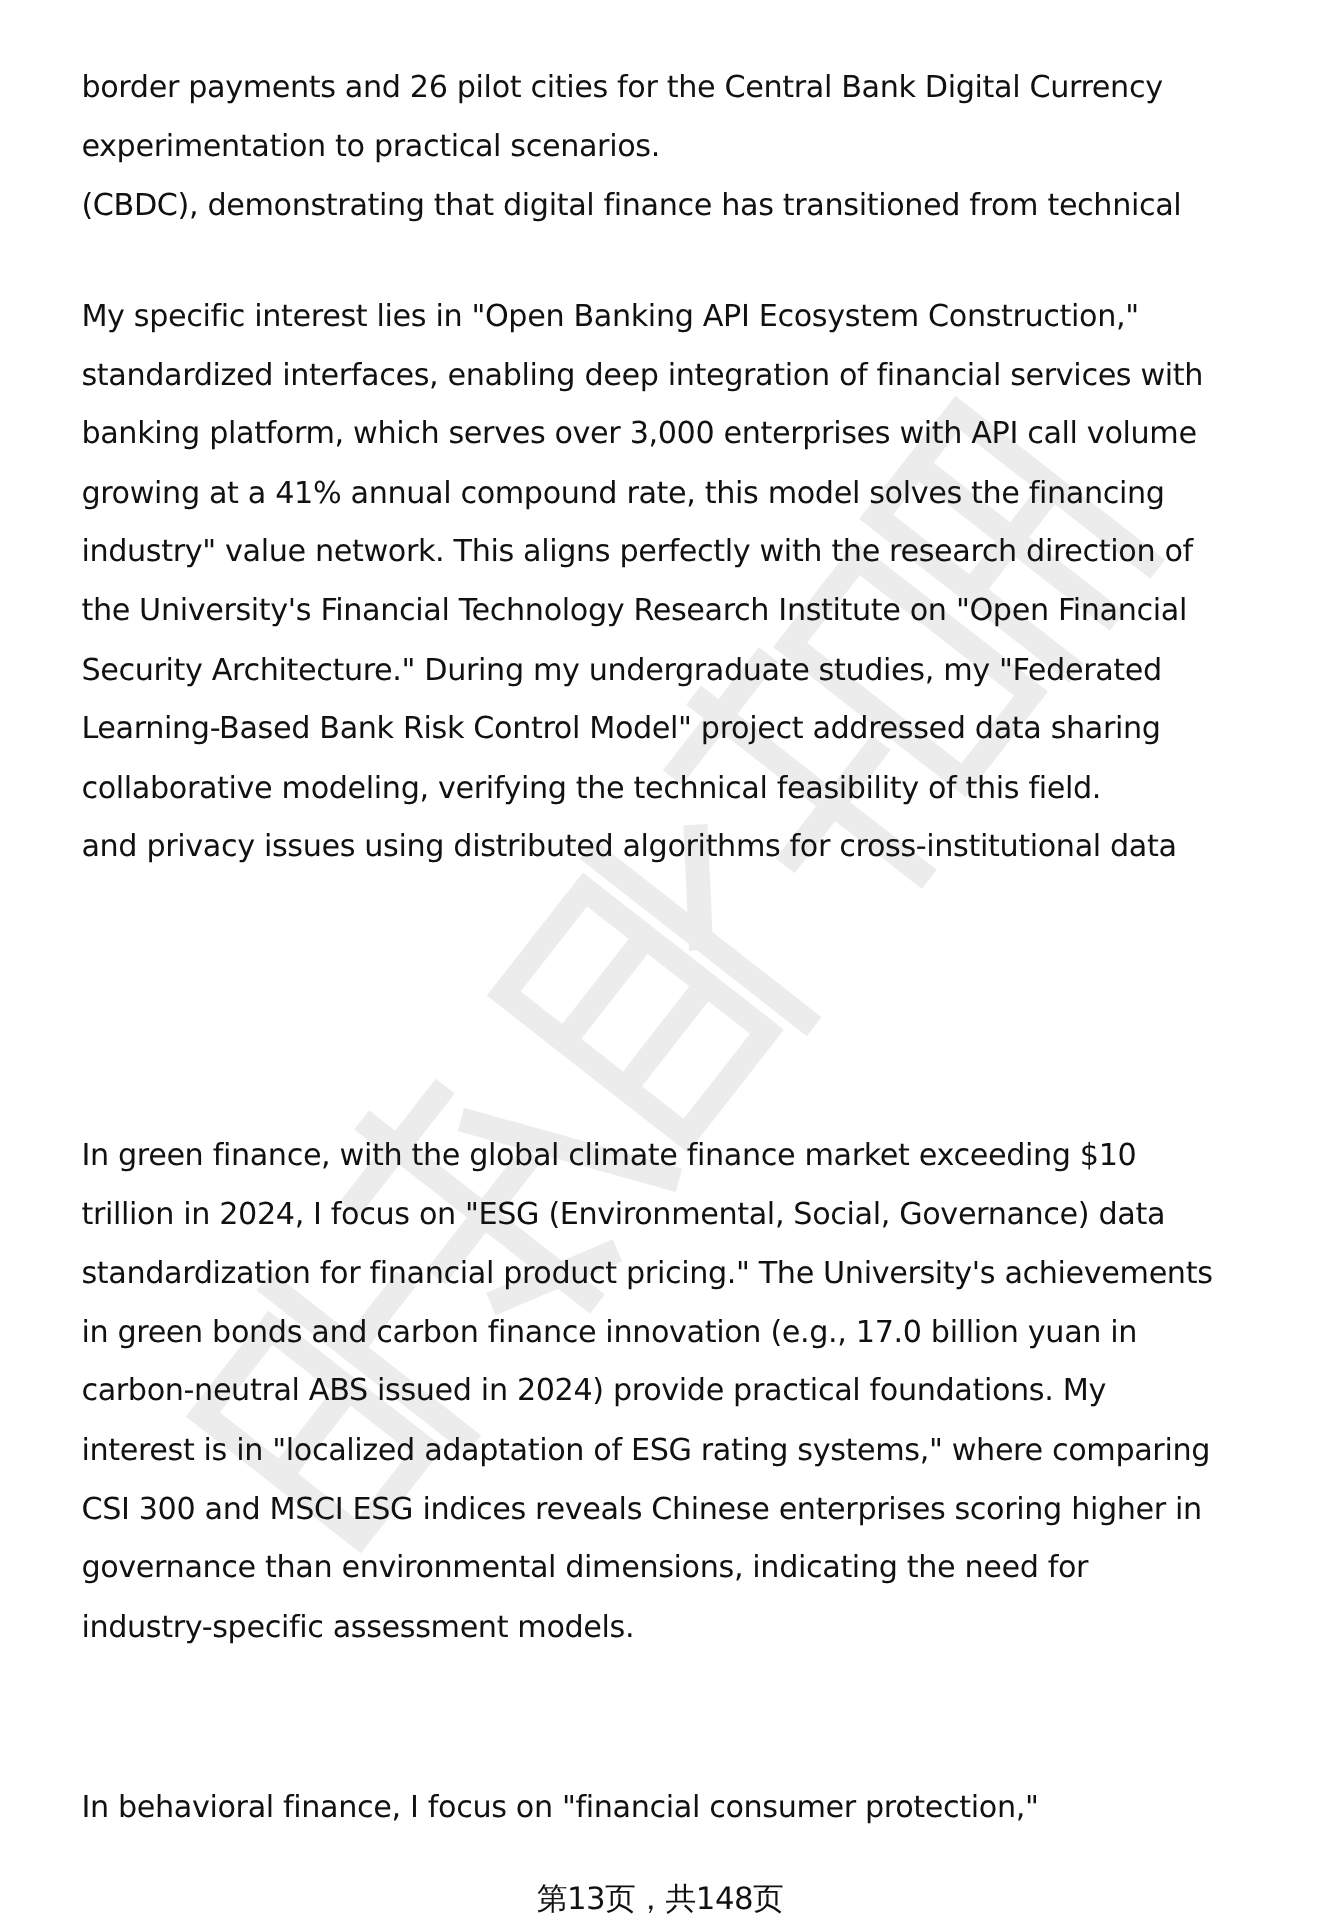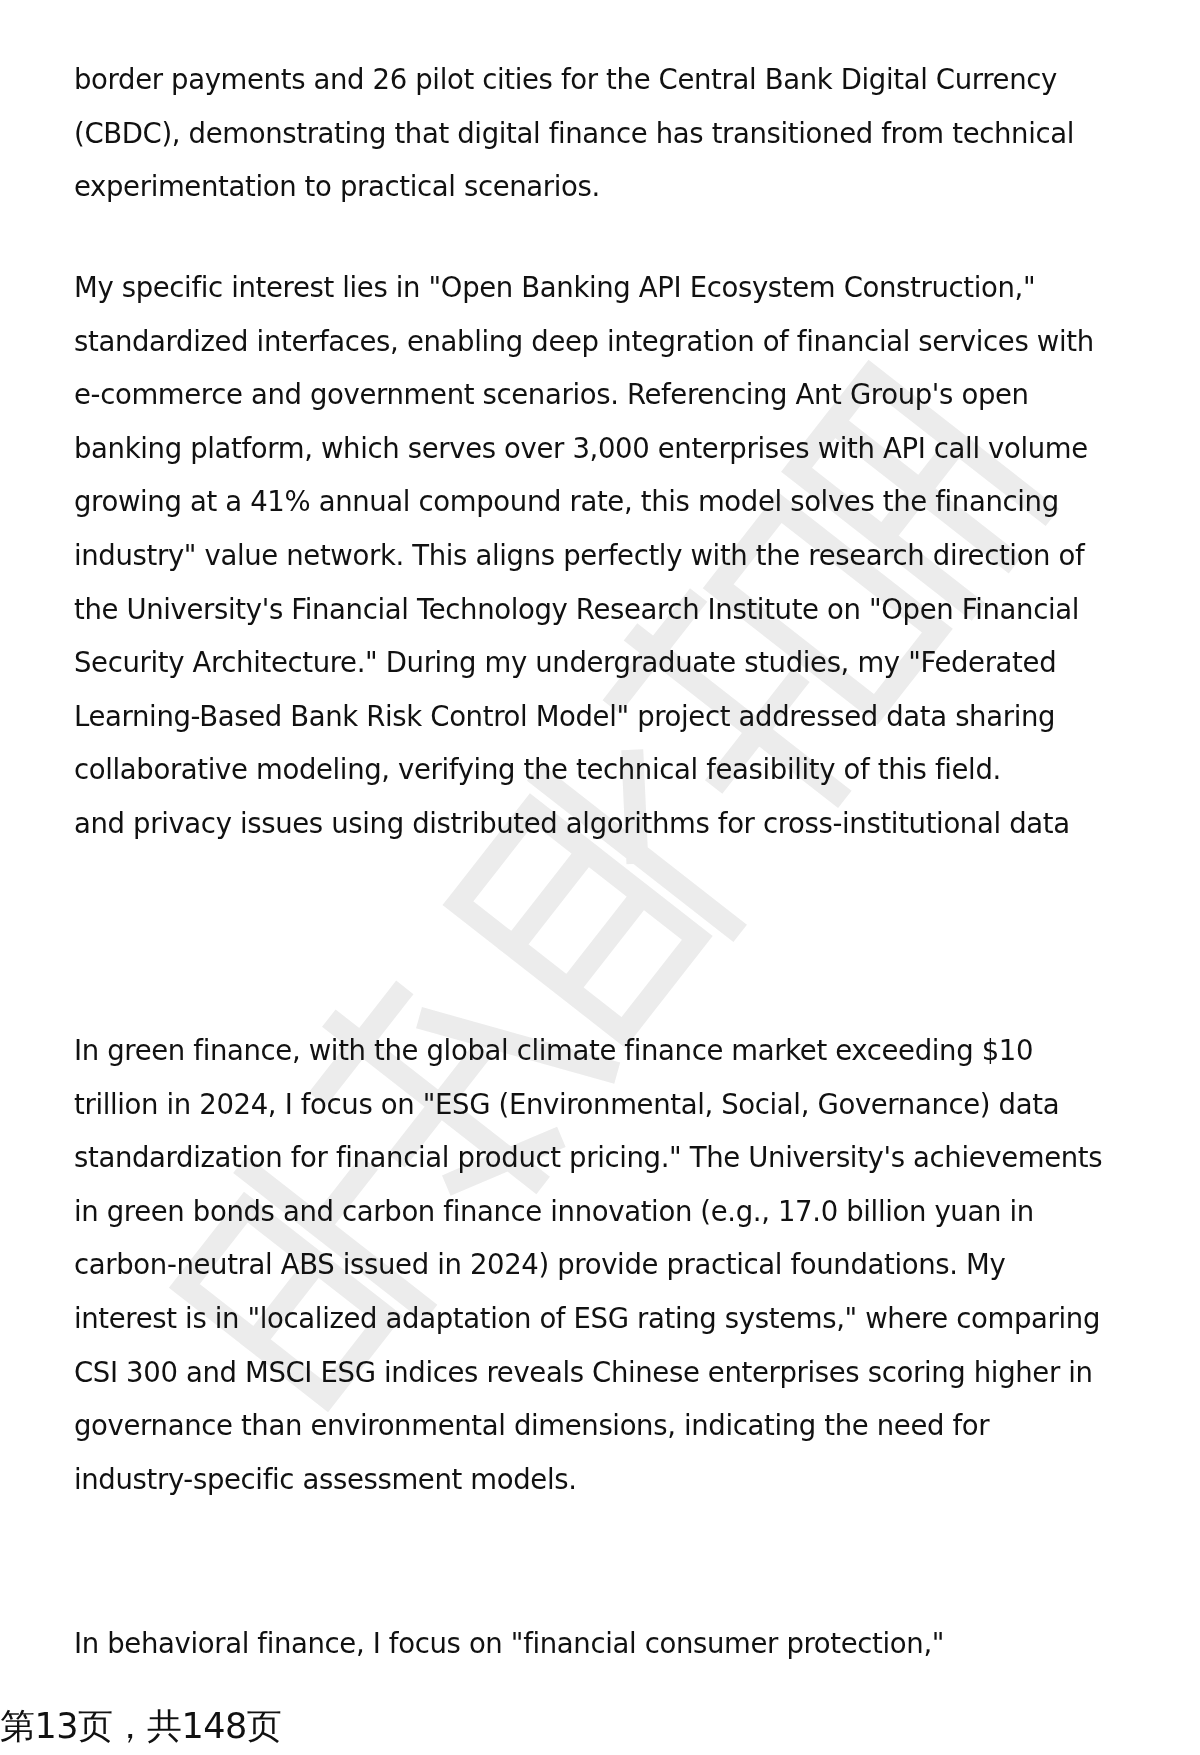--- a/index.html
+++ b/index.html
@@ -44,21 +44,22 @@
     }
     #p1 { top: 53px; }
     #p2 { top: 261px; }
     #p3 { top: 1024px; }
     #p4 { top: 1617px; }
     .footer {
       position: absolute;
       left: 0;
       width: 1200px;
       top: 1709px;
-      font-size: 35px;
+      text-align: center;
+      font-size: 28px;
       line-height: 34px;
       letter-spacing: -0.5px;
       color: #111111;
     }
   </style>
 </head>
 <body>
 
 <svg class="watermark" viewBox="0 0 1200 1755" xmlns="http://www.w3.org/2000/svg">
   <g id="wm-group" fill="none" stroke="#e9e9e9" stroke-width="22" stroke-linecap="square" stroke-linejoin="miter" opacity="0.85">
@@ -75,28 +76,27 @@
 
       <path d="M 460 -110 L 580 -110 L 580 110 M 460 -110 L 460 110 M 460 0 L 580 0 M 520 -110 L 520 110"></path>
     </g>
   </g>
 </svg>
 
 <div class="page">
 
   <div class="para" id="p1">
     <span class="line">border payments and 26 pilot cities for the Central Bank Digital Currency</span>
+    <span class="line">experimentation to practical scenarios.</span>
     <span class="line">(CBDC), demonstrating that digital finance has transitioned from technical</span>
-    <span class="line">experimentation to practical scenarios.</span>
   </div>
 
   <div class="para" id="p2">
     <span class="line">My specific interest lies in "Open Banking API Ecosystem Construction,"</span>
     <span class="line">standardized interfaces, enabling deep integration of financial services with</span>
-    <span class="line">e-commerce and government scenarios. Referencing Ant Group's open</span>
     <span class="line">banking platform, which serves over 3,000 enterprises with API call volume</span>
     <span class="line">growing at a 41% annual compound rate, this model solves the financing</span>
     <span class="line">industry" value network. This aligns perfectly with the research direction of</span>
     <span class="line">the University's Financial Technology Research Institute on "Open Financial</span>
     <span class="line">Security Architecture." During my undergraduate studies, my "Federated</span>
     <span class="line">Learning-Based Bank Risk Control Model" project addressed data sharing</span>
     <span class="line">collaborative modeling, verifying the technical feasibility of this field.</span>
     <span class="line">and privacy issues using distributed algorithms for cross-institutional data</span>
   </div>
 

